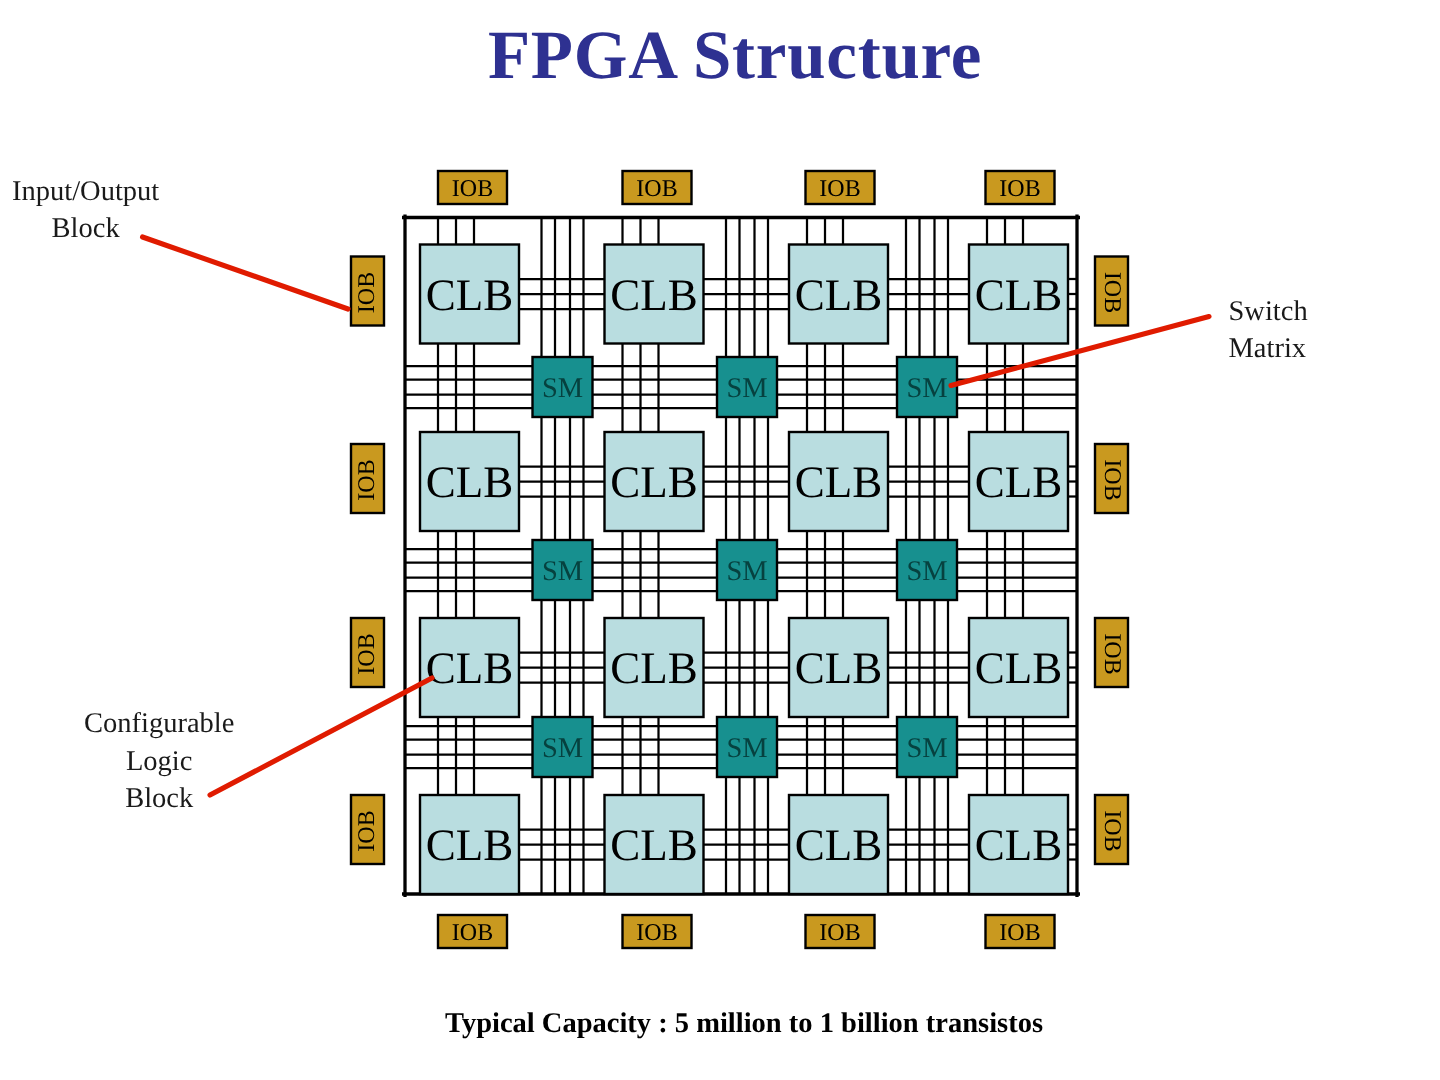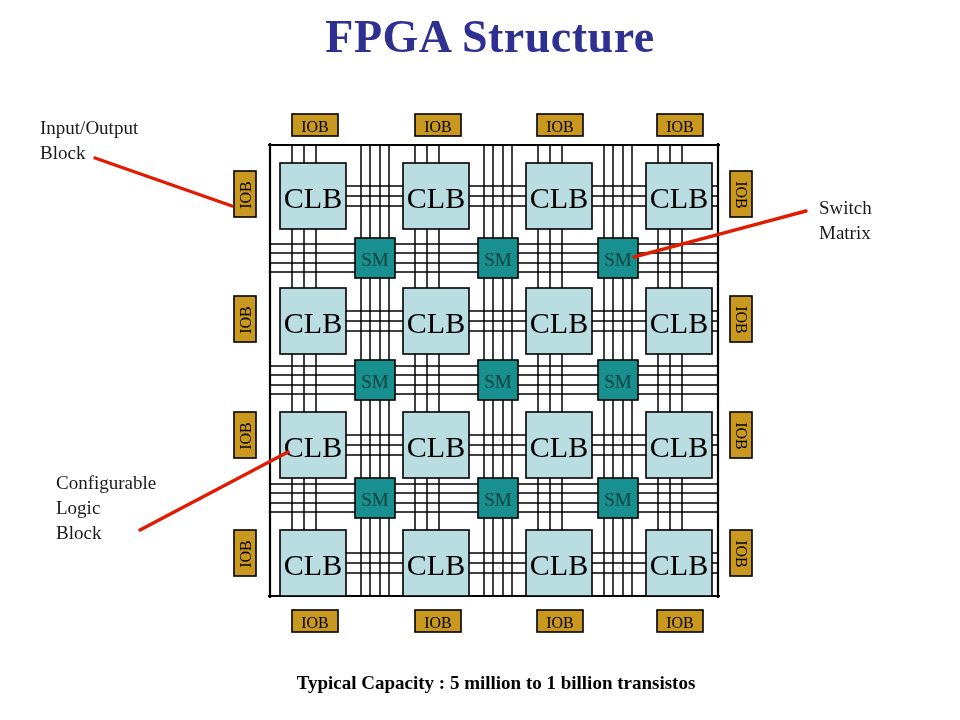--- a/index.html
+++ b/index.html
@@ -28,22 +28,22 @@
 
   
   .anno{
     position:absolute;
     font-family:"Liberation Serif", serif;
     font-size:19px;
     color:#1a1a1a;
     line-height:25px;
     white-space:pre-line;
   }
-  #anno-io{left:40px;top:115px;}
-  #anno-clb{left:56px;top:470px;}
+  #anno-io{left:8px;top:115px;text-align:center;}
+  #anno-clb{left:56px;top:470px;text-align:center;}
   #anno-sm{left:819px;top:195px;}
 
   
   .caption{
     position:absolute;
     left:16px;top:672px;width:960px;
     text-align:center;
     font-family:"Liberation Serif", serif;
     font-size:19px;
     font-weight:bold;

